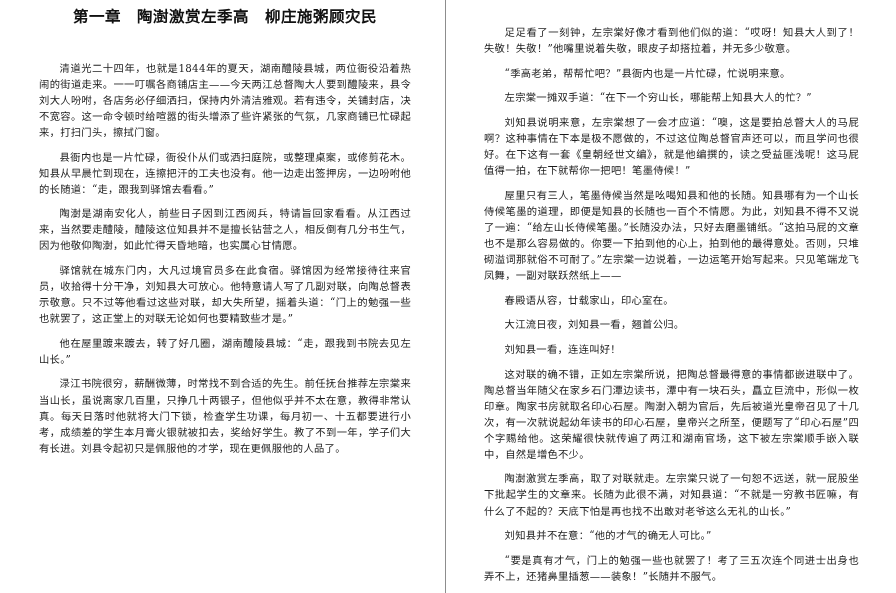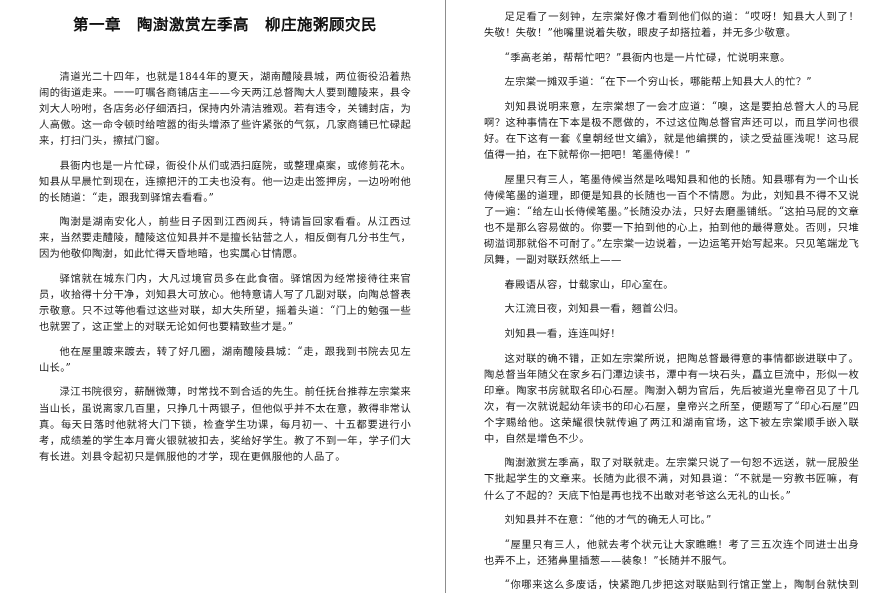--- a/index.html
+++ b/index.html
@@ -44,26 +44,25 @@
   .column {
     position: absolute;
     top: 0;
     height: 593px;
     box-sizing: border-box;
     overflow: hidden;
   }
   .column-left {
     left: 39px;
     width: 372px;
-    padding-top: 8px;
   }
   .column-right {
     left: 484px;
     width: 375px;
-    padding-top: 8px;
+    padding-top: 24px;
   }
 
   .chapter-title {
     font-family: "DejaVu Serif", "Liberation Serif", serif;
     font-size: 15.5px;
     font-weight: bold;
     text-align: center;
     letter-spacing: 0.5px;
     color: #111111;
     margin: 6px 0 0 0;
@@ -105,21 +104,21 @@
   <div class="column-divider"></div>
 
   <div class="columns">
 
     <div class="column column-left">
 
       <h1 class="chapter-title">第一章　陶澍激赏左季高　柳庄施粥顾灾民</h1>
 
       <div class="title-spacer"></div>
 
-      <p class="para">清道光二十四年，也就是1844年的夏天，湖南醴陵县城，两位衙役沿着热闹的街道走来。一一叮嘱各商铺店主——今天两江总督陶大人要到醴陵来，县令刘大人吩咐，各店务必仔细洒扫，保持内外清洁雅观。若有违令，关铺封店，为人高傲。这一命令顿时给喧嚣的街头增添了些许紧张的气氛，几家商铺已忙碌起来，打扫门头，擦拭门窗。</p>
+      <p class="para">清道光二十四年，也就是1844年的夏天，湖南醴陵县城，两位衙役沿着热闹的街道走来。一一叮嘱各商铺店主——今天两江总督陶大人要到醴陵来，县令刘大人吩咐，各店务必仔细洒扫，保持内外清洁雅观。若有违令，关铺封店，决不宽容。这一命令顿时给喧嚣的街头增添了些许紧张的气氛，几家商铺已忙碌起来，打扫门头，擦拭门窗。</p>
       <p class="para">县衙内也是一片忙碌，衙役仆从们或洒扫庭院，或整理桌案，或修剪花木。知县从早晨忙到现在，连擦把汗的工夫也没有。他一边走出签押房，一边吩咐他的长随道：“走，跟我到驿馆去看看。”</p>
       <p class="para">陶澍是湖南安化人，前些日子因到江西阅兵，特请旨回家看看。从江西过来，当然要走醴陵，醴陵这位知县并不是擅长钻营之人，相反倒有几分书生气，因为他敬仰陶澍，如此忙得天昏地暗，也实属心甘情愿。</p>
       <p class="para">驿馆就在城东门内，大凡过境官员多在此食宿。驿馆因为经常接待往来官员，收拾得十分干净，刘知县大可放心。他特意请人写了几副对联，向陶总督表示敬意。只不过等他看过这些对联，却大失所望，摇着头道：“门上的勉强一些也就罢了，这正堂上的对联无论如何也要精致些才是。”</p>
       <p class="para">他在屋里踱来踱去，转了好几圈，湖南醴陵县城：“走，跟我到书院去见左山长。”</p>
       <p class="para">渌江书院很穷，薪酬微薄，时常找不到合适的先生。前任抚台推荐左宗棠来当山长，虽说离家几百里，只挣几十两银子，但他似乎并不太在意，教得非常认真。每天日落时他就将大门下锁，检查学生功课，每月初一、十五都要进行小考，成绩差的学生本月膏火银就被扣去，奖给好学生。教了不到一年，学子们大有长进。刘县令起初只是佩服他的才学，现在更佩服他的人品了。</p>
 
     </div>
 
     <div class="column column-right">
 
@@ -127,19 +126,19 @@
       <p class="para quote-open">“季高老弟，帮帮忙吧？”县衙内也是一片忙碌，忙说明来意。</p>
       <p class="para">左宗棠一摊双手道：“在下一个穷山长，哪能帮上知县大人的忙？”</p>
       <p class="para">刘知县说明来意，左宗棠想了一会才应道：“噢，这是要拍总督大人的马屁啊？这种事情在下本是极不愿做的，不过这位陶总督官声还可以，而且学问也很好。在下这有一套《皇朝经世文编》，就是他编撰的，读之受益匪浅呢！这马屁值得一拍，在下就帮你一把吧！笔墨侍候！”</p>
       <p class="para">屋里只有三人，笔墨侍候当然是吆喝知县和他的长随。知县哪有为一个山长侍候笔墨的道理，即便是知县的长随也一百个不情愿。为此，刘知县不得不又说了一遍：“给左山长侍候笔墨。”长随没办法，只好去磨墨铺纸。“这拍马屁的文章也不是那么容易做的。你要一下拍到他的心上，拍到他的最得意处。否则，只堆砌溢词那就俗不可耐了。”左宗棠一边说着，一边运笔开始写起来。只见笔端龙飞凤舞，一副对联跃然纸上——</p>
       <p class="para verse">春殿语从容，廿载家山，印心室在。</p>
       <p class="para verse">大江流日夜，刘知县一看，翘首公归。</p>
       <p class="para">刘知县一看，连连叫好！</p>
       <p class="para">这对联的确不错，正如左宗棠所说，把陶总督最得意的事情都嵌进联中了。陶总督当年随父在家乡石门潭边读书，潭中有一块石头，矗立巨流中，形似一枚印章。陶家书房就取名印心石屋。陶澍入朝为官后，先后被道光皇帝召见了十几次，有一次就说起幼年读书的印心石屋，皇帝兴之所至，便题写了“印心石屋”四个字赐给他。这荣耀很快就传遍了两江和湖南官场，这下被左宗棠顺手嵌入联中，自然是增色不少。</p>
       <p class="para">陶澍激赏左季高，取了对联就走。左宗棠只说了一句恕不远送，就一屁股坐下批起学生的文章来。长随为此很不满，对知县道：“不就是一穷教书匠嘛，有什么了不起的？天底下怕是再也找不出敢对老爷这么无礼的山长。”</p>
       <p class="para">刘知县并不在意：“他的才气的确无人可比。”</p>
-      <p class="para quote-open">“屋里只有三人，他就去考个状元让大家瞧瞧！考了三五次连个同进士出身也弄不上，还猪鼻里插葱——装象！”长随并不服气。</p>
+      <p class="para quote-open">“要是真有才气，门上的勉强一些也就罢了！考了三五次连个同进士出身也弄不上，还猪鼻里插葱——装象！”长随并不服气。</p>
       <p class="para quote-open">“你哪来这么多废话，快紧跑几步把这对联贴到行馆正堂上，陶制台就快到了。”刘知县也有些不耐烦了。</p>
 
     </div>
 
   </div>
 </div>
 
 </body></html>

